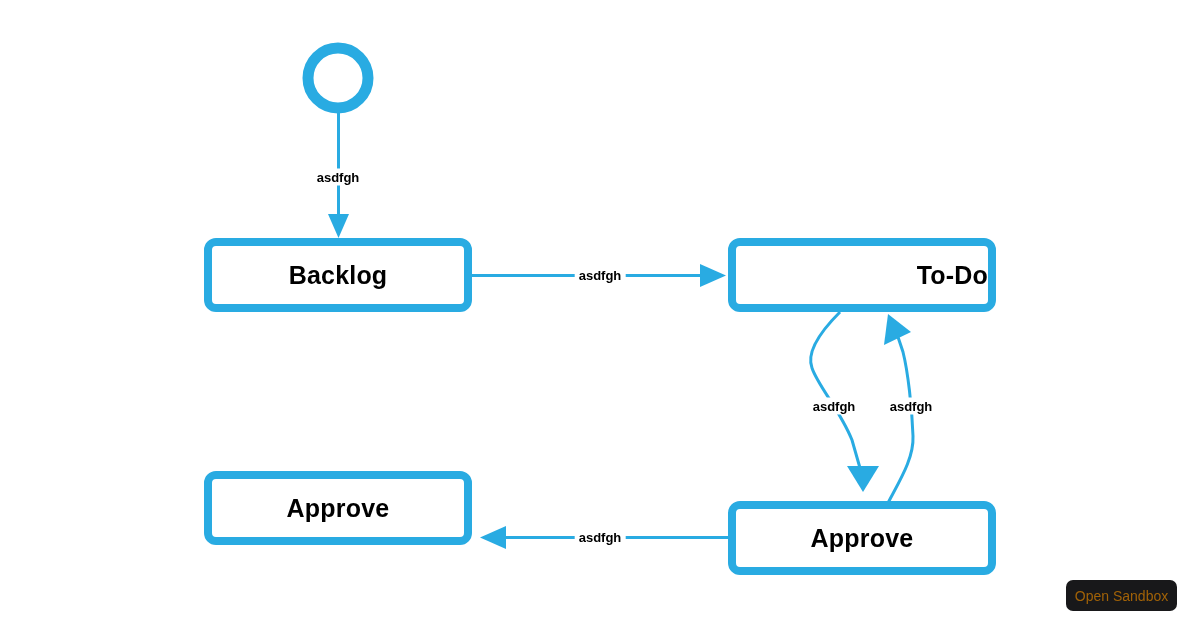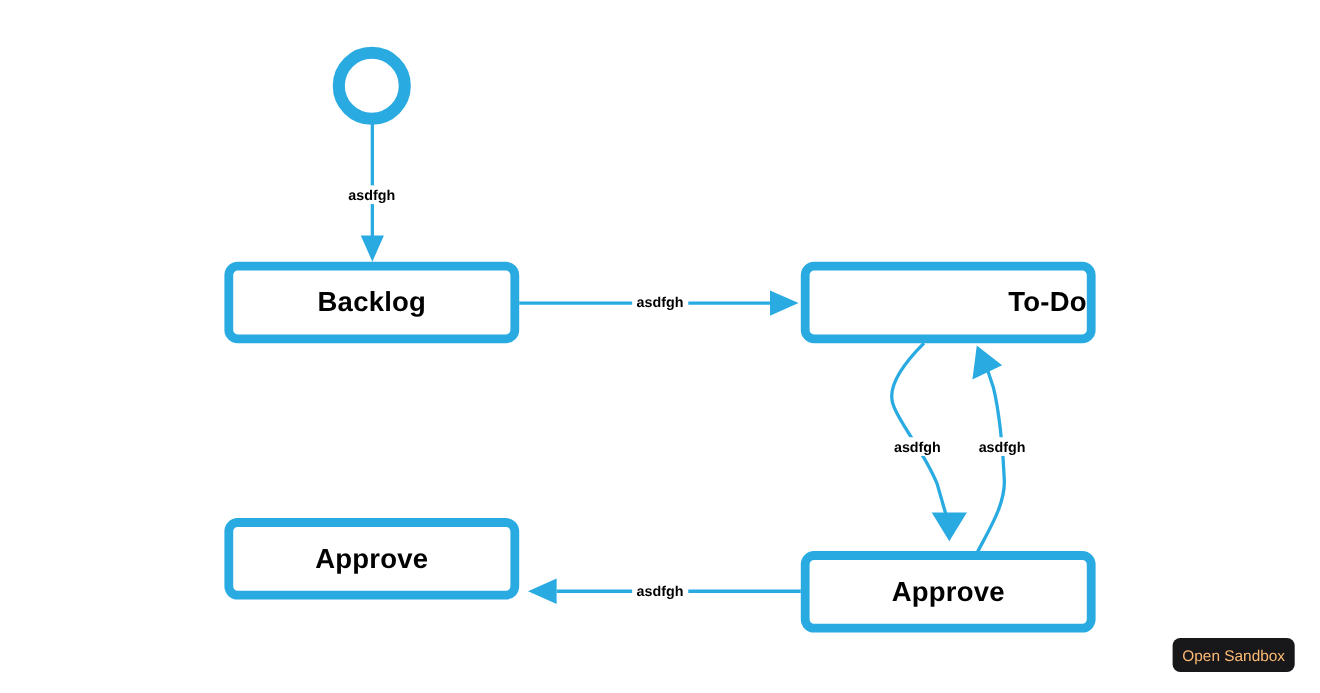--- a/index.html
+++ b/index.html
@@ -61,21 +61,21 @@
     background: #ffffff;
     white-space: nowrap;
     line-height: 1;
     padding: 2px 4px;
     transform: translate(-50%, -50%);
   }
   .sandbox-badge {
     position: absolute;
     box-sizing: border-box;
     background: #18181a;
-    color: #fdba74;
+    color: #a16207;
     border-radius: 7px;
     font-size: 14px;
     display: flex;
     align-items: center;
     justify-content: center;
     white-space: nowrap;
   }
 </style>
 </head>
 <body>

